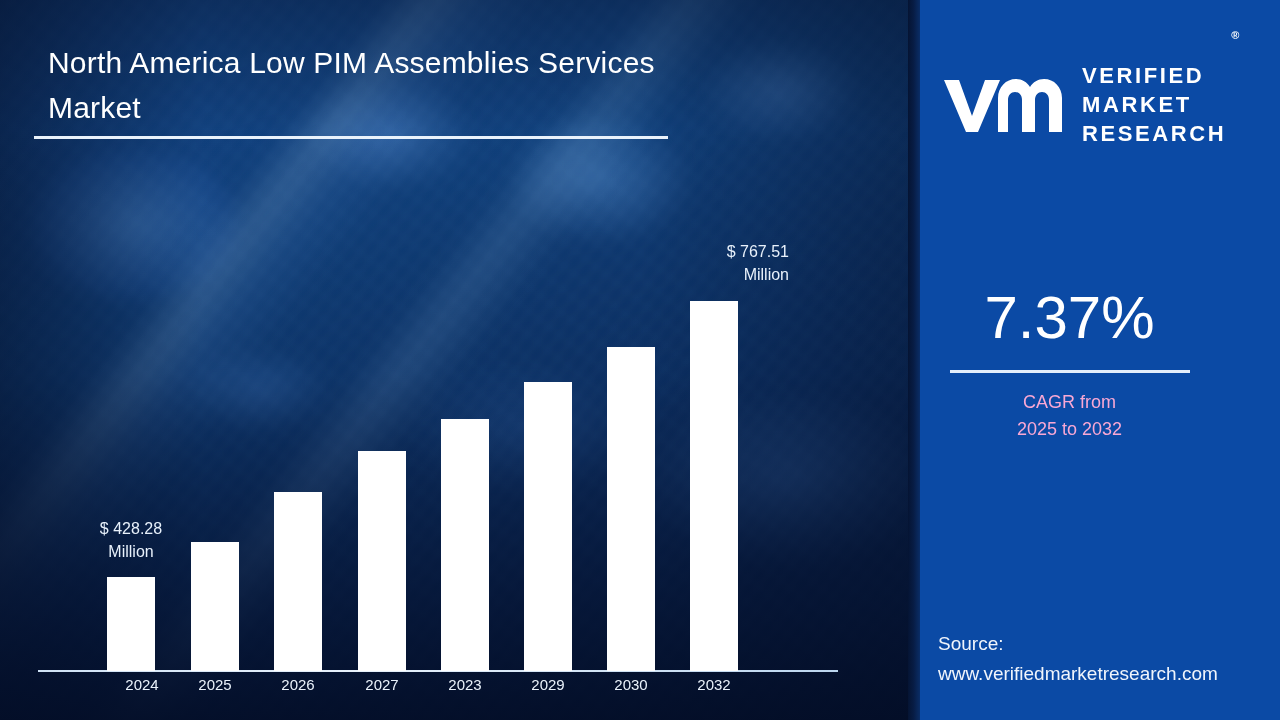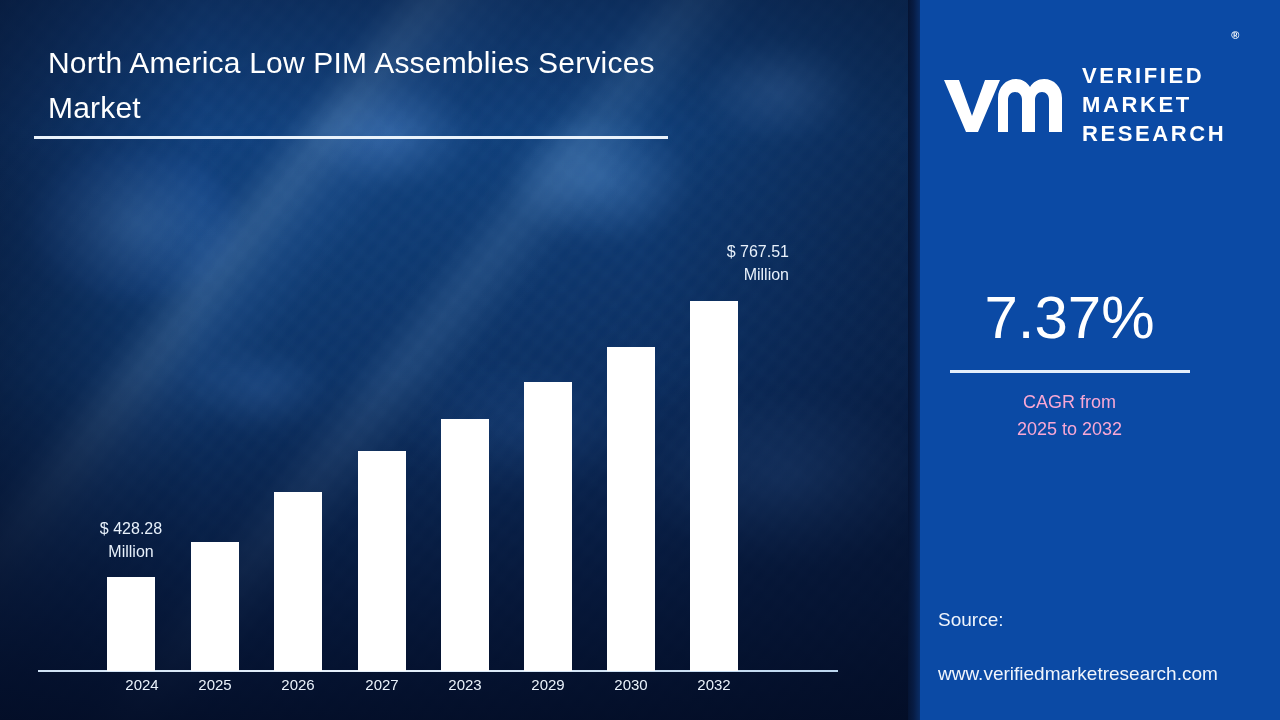--- a/index.html
+++ b/index.html
@@ -116,21 +116,21 @@
   #cagr-value { color:#ffffff; font-size:60px; font-weight:400; line-height:1; }
   #cagr-rule { width:240px; height:3px; background:#e4eefb; margin:22px auto 0; }
   #cagr-caption {
     color:#f9a8d4; font-size:18px; line-height:1.5; margin-top:16px; white-space:pre-line;
   }
 
   #source-block {
     position:absolute; left:18px; bottom:32px; width:330px;
     color:#f0f5fc; font-size:19px; line-height:1.55;
   }
-  #source-url { display:block;margin-top:24px; }
+  #source-url { display:block; }
 </style>
 </head>
 <body>
 
 <div id="stage">
 
   <div id="left-panel">
     <div class="bgphoto"></div>
     <div class="bgtraces"></div>
     <div class="bgvignette"></div>

